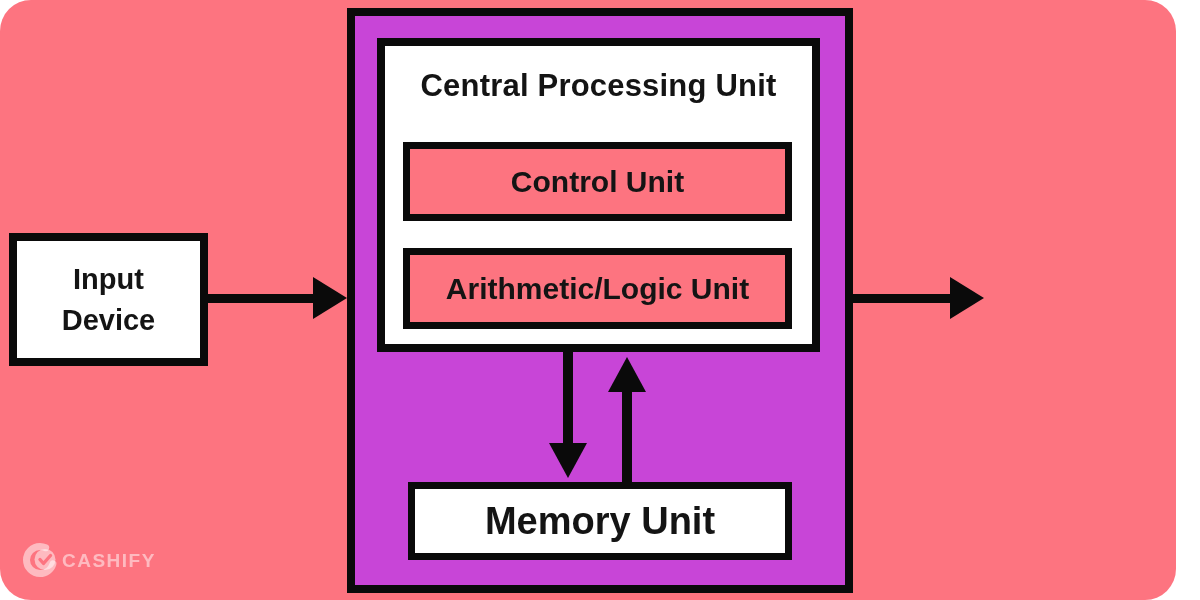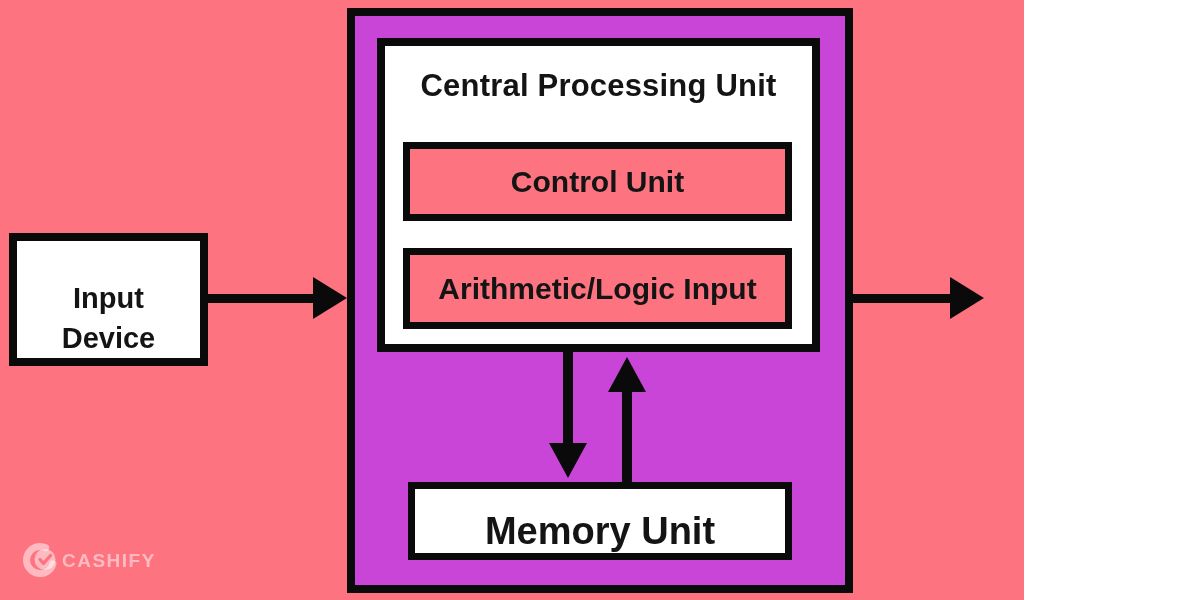--- a/index.html
+++ b/index.html
@@ -1,35 +1,36 @@
 <!DOCTYPE html>
 <html style="--background: #FD7480; --cpu-fill: #C845D7; --unit-fill: #FD7480; --panel: #FFFFFF; --line: #0A0A0A; --text: #141414; --logo: rgba(255,255,255,0.5);"><head>
 <meta charset="utf-8">
 <style>
   html, body { margin: 0; padding: 0; }
   .canvas {
     position: relative;
-    width: 1024px;
+    width: 1176px;
     height: 600px;
     overflow: hidden;
     background: var(--background, #FD7480);
     font-family: "Liberation Sans", "DejaVu Sans", sans-serif;
+    border-radius: 31px;
   }
   .abs { position: absolute; box-sizing: border-box; }
   .box {
     position: absolute;
     box-sizing: border-box;
     display: flex;
     align-items: center;
     justify-content: center;
     text-align: center;
     font-weight: 700;
     color: var(--text, #141414);
   }
-  .panel { background: var(--panel, #FFFFFF); align-items: flex-end; }
+  .panel { background: var(--panel, #FFFFFF); }
   .bordered-8 { border: 8px solid var(--line, #0A0A0A); }
   .bordered-7 { border: 7px solid var(--line, #0A0A0A); }
 
   
   .cpu-container {
     left: 347px; top: 8px; width: 506px; height: 585px;
     background: var(--cpu-fill, #C845D7);
   }
   
   .cpu-panel { left: 377px; top: 38px; width: 443px; height: 314px; }
@@ -91,21 +92,21 @@
   <div class="box panel bordered-8 cpu-panel"></div>
   <div class="box cpu-title">
     <span>Central Processing Unit</span>
   </div>
 
   <div class="box bordered-7 control-box">
     <span>Control Unit</span>
   </div>
 
   <div class="box bordered-7 alu-box">
-    <span>Arithmetic/Logic Input</span>
+    <span>Arithmetic/Logic Unit</span>
   </div>
 
   <div class="box panel bordered-7 memory-box">
     <span>Memory Unit</span>
   </div>
 
   <div class="box panel bordered-8 input-box">
     <span>Input Device</span>
   </div>
 

